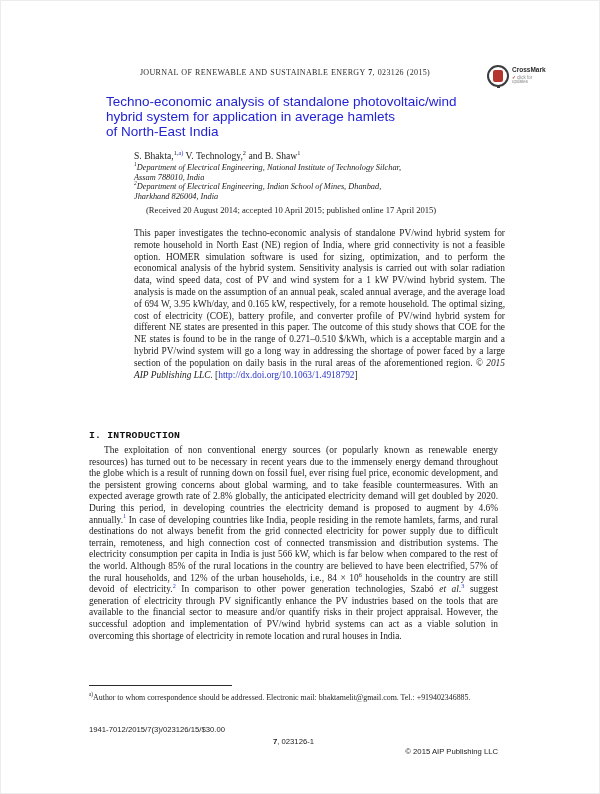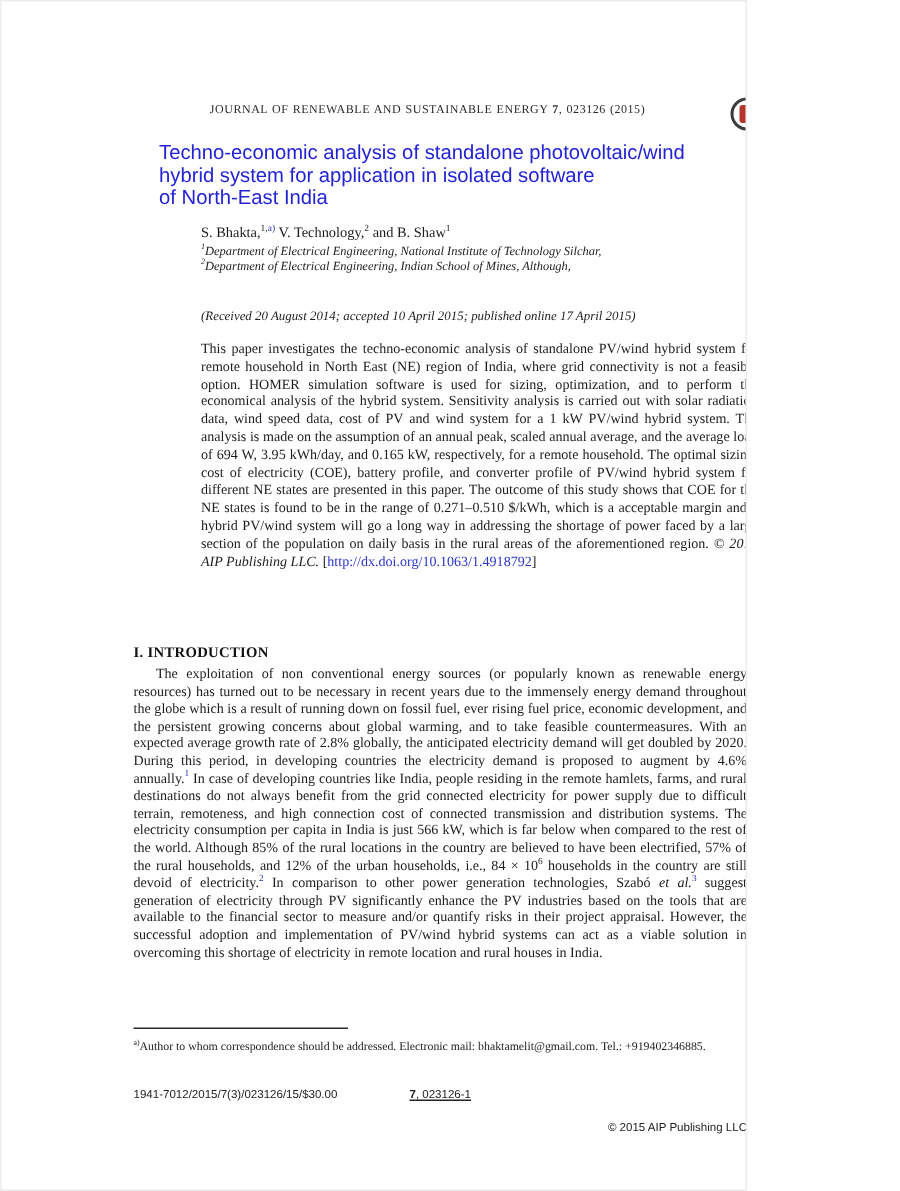--- a/index.html
+++ b/index.html
@@ -1,16 +1,16 @@
 <!DOCTYPE html>
 <html style="--accent-blue: #2323d6; --link-blue: #2a35c8; --cm-red: #b5342c;"><head>
 <meta charset="utf-8">
 <style>
   html,body{margin:0;padding:0;background:#fff;}
-  .page{position:relative;width:498px;height:794px;background:#ffffff;overflow:hidden;
+  .page{position:relative;width:600px;height:794px;background:#ffffff;overflow:hidden;
         border:1px solid #ececec;box-sizing:border-box;color:#1e1e1e;
         font-family:"Liberation Serif", serif;}
 
   
   .run{white-space:pre-wrap;}
   .i{font-style:italic;}
   .b{font-weight:bold;}
   .sup{vertical-align:super;font-size:66%;line-height:0;}
   .link{color:var(--link-blue,#2a35c8);margin-top:15px;}
 
@@ -32,39 +32,39 @@
 
   .paper-title{position:absolute;top:93px;left:105px;width:420px;
                font-family:"Liberation Sans",sans-serif;font-weight:normal;
                font-size:13.5px;line-height:15px;color:var(--accent-blue,#2323d6);}
 
   .authors{position:absolute;top:149px;left:133px;width:380px;font-size:9.6px;color:#1c1c1c;}
 
   .affiliations{position:absolute;top:162px;left:133px;width:380px;font-style:italic;
                 font-size:8.3px;line-height:9.5px;color:#222;}
 
-  .received{position:absolute;top:204px;left:133px;width:380px;font-size:8.6px;color:#1c1c1c;font-style:italic;}
+  .received{position:absolute;top:204px;left:145px;width:380px;font-size:8.6px;color:#1c1c1c;}
 
   .abstract{position:absolute;top:227px;left:133px;width:371px;text-align:justify;
             font-size:9.4px;line-height:11.8px;color:#1c1c1c;}
 
   .section-heading{position:absolute;top:429px;left:88px;width:409px;
-                   font-family:Liberation Serif, serif;font-weight:bold;
+                   font-family:Liberation Mono, monospace;font-weight:bold;
                    font-size:9.8px;letter-spacing:.2px;color:#111;}
 
   .intro-par{position:absolute;top:444px;left:88px;width:409px;text-align:justify;
              text-indent:15px;font-size:9.4px;line-height:11.6px;color:#1c1c1c;}
 
   .footnote-rule{position:absolute;top:684px;left:88px;width:143px;border-top:1px solid #2b2b2b;}
   .footnote{position:absolute;top:692px;left:88px;width:409px;font-size:7.9px;color:#1c1c1c;}
 
   .footer{position:absolute;top:724px;left:88px;width:409px;height:12px;
           font-family:"Liberation Sans",sans-serif;font-size:7.7px;color:#222;}
   .footer .f-left{position:absolute;left:0;top:0;}
-  .footer .f-center{position:absolute;left:50%;transform:translateX(-50%);top:0;text-decoration:underline;}
+  .footer .f-center{position:absolute;left:50%;transform:translateX(-50%);top:12px;}
   .footer .f-right{position:absolute;right:0;top:0;margin-top:22px;}
 </style>
 </head>
 <body>
 
 <div class="page">
 
   <div class="journal-header"><span class="run">JOURNAL OF RENEWABLE AND SUSTAINABLE ENERGY </span><span class="run b">7</span><span class="run">, 023126 (2015)</span></div>
 
   <div class="crossmark">
@@ -73,29 +73,31 @@
       <div class="cm-notch"></div>
     </div>
     <div class="cm-text">
       <div class="cm-name">CrossMark</div>
       <div class="cm-sub"><span class="cm-check">✓</span> <span>click for updates</span></div>
     </div>
   </div>
 
   <div class="paper-title">
     <div>Techno-economic analysis of standalone photovoltaic/wind</div>
-    <div>hybrid system for application in isolated software</div>
+    <div>hybrid system for application in average hamlets</div>
     <div>of North-East India</div>
   </div>
 
   <div class="authors"><span class="run">S. Bhakta,</span><span class="run sup">1,</span><span class="run sup link">a)</span><span class="run"> V. Technology,</span><span class="run sup">2</span><span class="run"> and B. Shaw</span><span class="run sup">1</span></div>
 
   <div class="affiliations">
     <div><span class="run sup">1</span><span class="run">Department of Electrical Engineering, National Institute of Technology Silchar,</span></div>
-    <div><span class="run sup">2</span><span class="run">Department of Electrical Engineering, Indian School of Mines, Although,</span></div>
+    <div><span class="run">Assam 788010, India</span></div>
+    <div><span class="run sup">2</span><span class="run">Department of Electrical Engineering, Indian School of Mines, Dhanbad,</span></div>
+    <div><span class="run">Jharkhand 826004, India</span></div>
   </div>
 
   <div class="received">(Received 20 August 2014; accepted 10 April 2015; published online 17 April 2015)</div>
 
   <div class="abstract"><span class="run">This paper investigates the techno-economic analysis of standalone PV/wind hybrid system for remote household in North East (NE) region of India, where grid connectivity is not a feasible option. HOMER simulation software is used for sizing, optimization, and to perform the economical analysis of the hybrid system. Sensitivity analysis is carried out with solar radiation data, wind speed data, cost of PV and wind system for a 1 kW PV/wind hybrid system. The analysis is made on the assumption of an annual peak, scaled annual average, and the average load of 694 W, 3.95 kWh/day, and 0.165 kW, respectively, for a remote household. The optimal sizing, cost of electricity (COE), battery profile, and converter profile of PV/wind hybrid system for different NE states are presented in this paper. The outcome of this study shows that COE for the NE states is found to be in the range of 0.271–0.510 $/kWh, which is a acceptable margin and a hybrid PV/wind system will go a long way in addressing the shortage of power faced by a large section of the population on daily basis in the rural areas of the aforementioned region. </span><span class="run i">© 2015 AIP Publishing LLC.</span><span class="run"> [</span><span class="run link">http://dx.doi.org/10.1063/1.4918792</span><span class="run">]</span></div>
 
   <div class="section-heading">I. INTRODUCTION</div>
 
   <div class="intro-par"><span class="run">The exploitation of non conventional energy sources (or popularly known as renewable energy resources) has turned out to be necessary in recent years due to the immensely energy demand throughout the globe which is a result of running down on fossil fuel, ever rising fuel price, economic development, and the persistent growing concerns about global warming, and to take feasible countermeasures. With an expected average growth rate of 2.8% globally, the anticipated electricity demand will get doubled by 2020. During this period, in developing countries the electricity demand is proposed to augment by 4.6% annually.</span><span class="run sup link">1</span><span class="run"> In case of developing countries like India, people residing in the remote hamlets, farms, and rural destinations do not always benefit from the grid connected electricity for power supply due to difficult terrain, remoteness, and high connection cost of connected transmission and distribution systems. The electricity consumption per capita in India is just 566 kW, which is far below when compared to the rest of the world. Although 85% of the rural locations in the country are believed to have been electrified, 57% of the rural households, and 12% of the urban households, i.e., 84 × 10</span><span class="run sup">6</span><span class="run"> households in the country are still devoid of electricity.</span><span class="run sup link">2</span><span class="run"> In comparison to other power generation technologies, Szabó </span><span class="run i">et al.</span><span class="run sup link">3</span><span class="run"> suggest generation of electricity through PV significantly enhance the PV industries based on the tools that are available to the financial sector to measure and/or quantify risks in their project appraisal. However, the successful adoption and implementation of PV/wind hybrid systems can act as a viable solution in overcoming this shortage of electricity in remote location and rural houses in India.</span></div>
 

